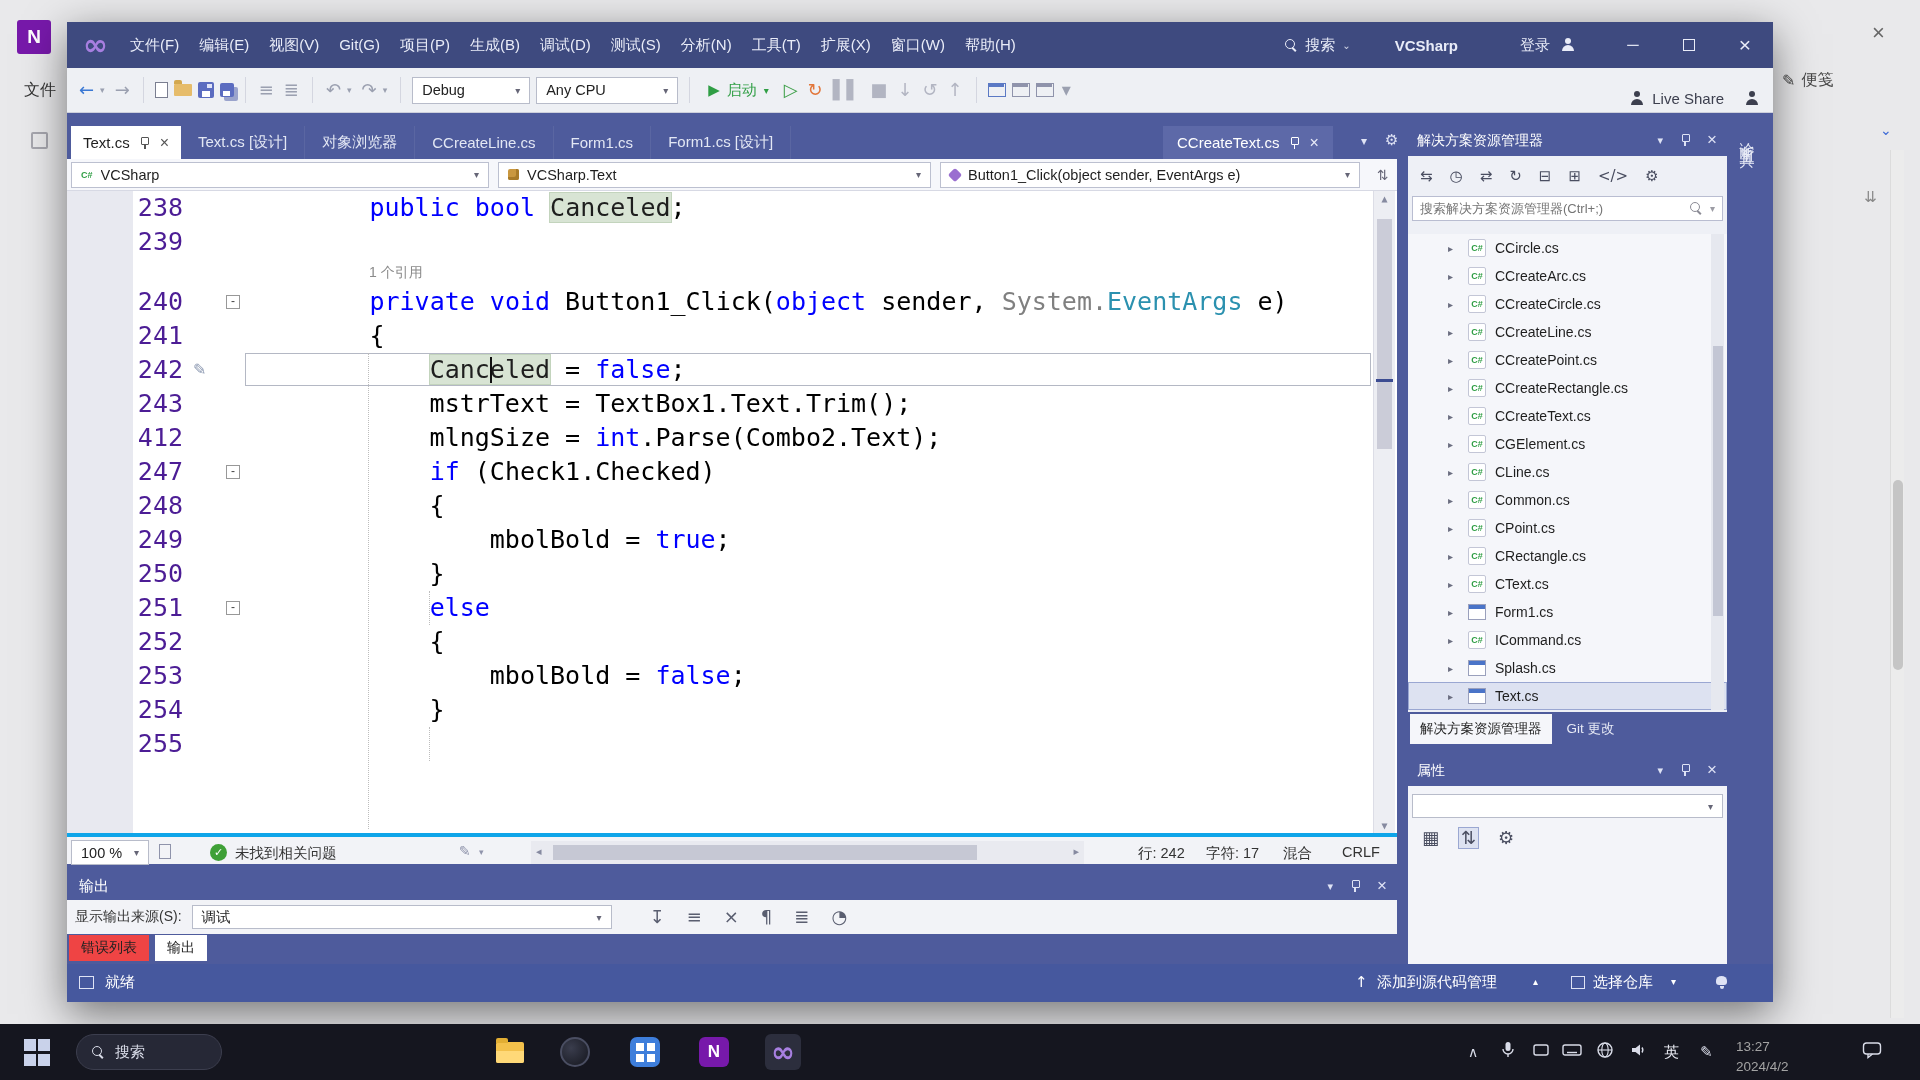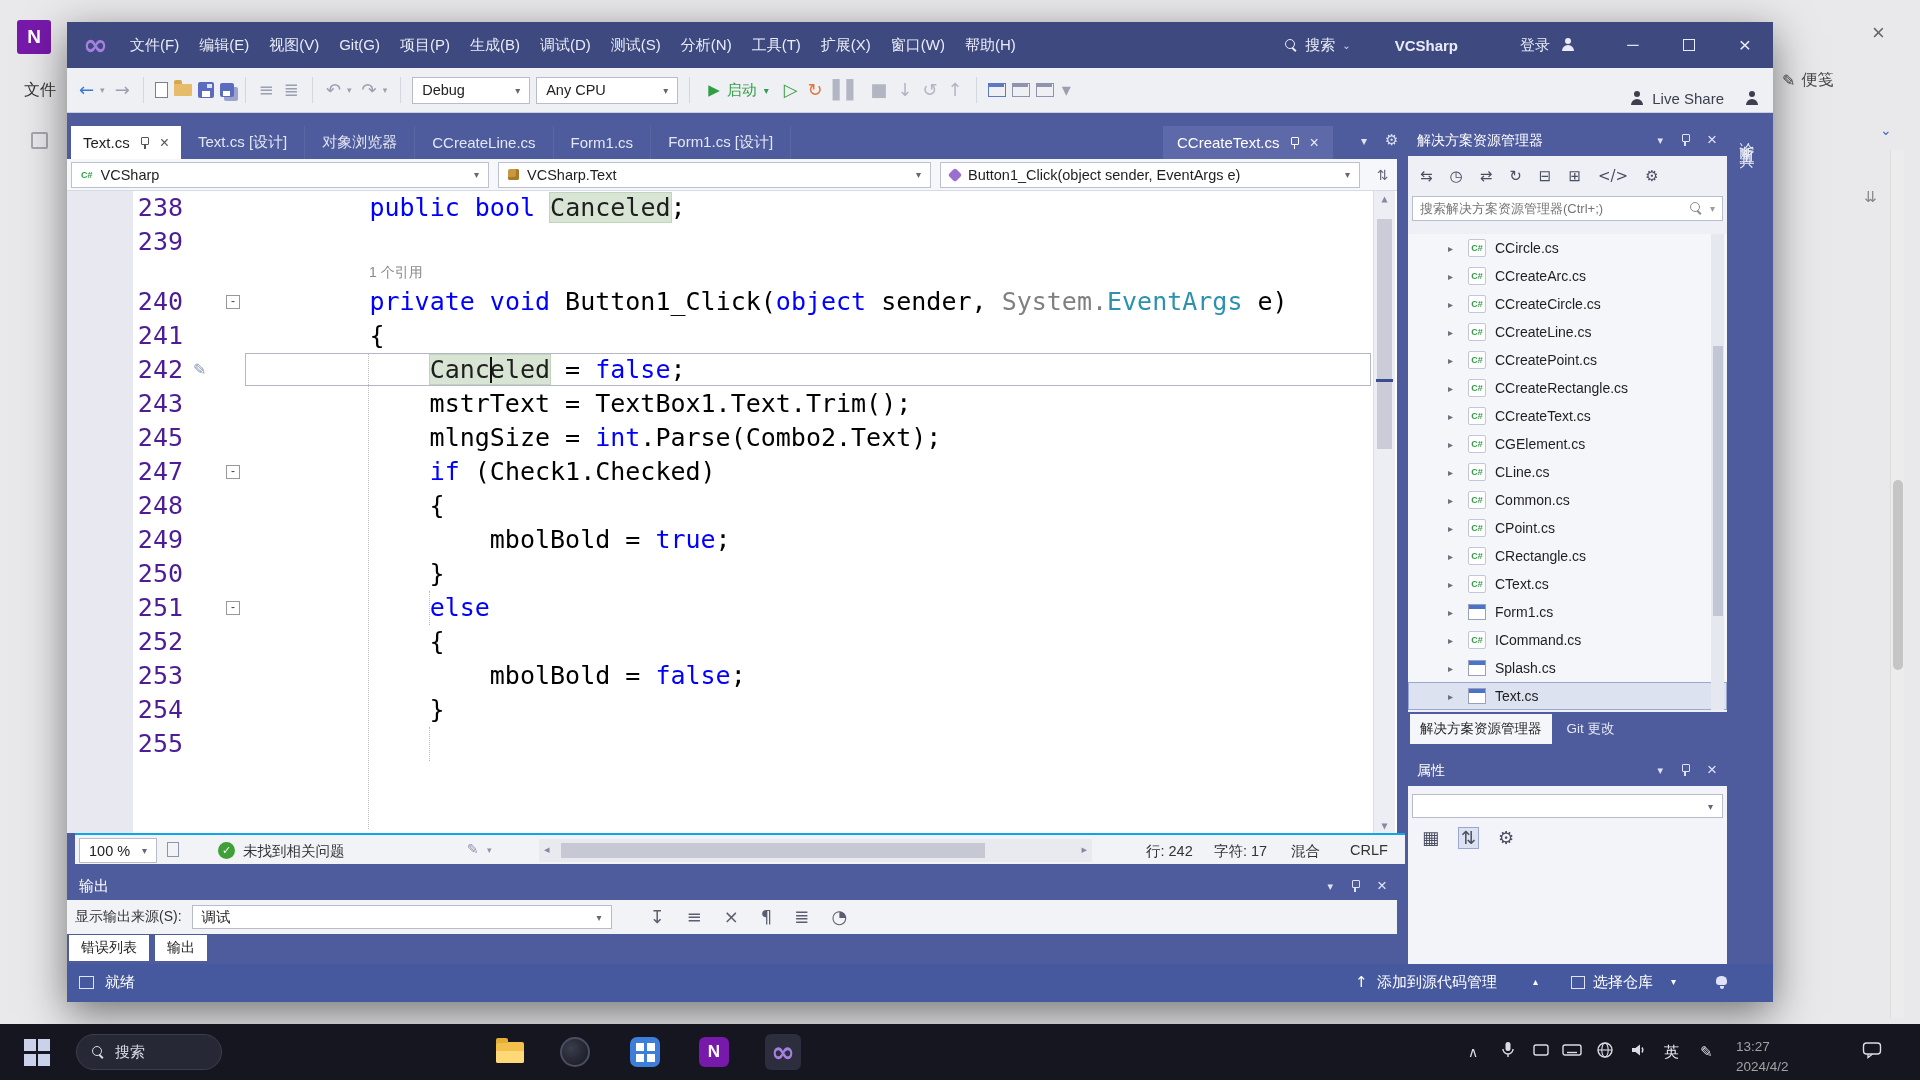--- a/index.html
+++ b/index.html
@@ -116,21 +116,21 @@
   .tk-h{background:#d8e4d4;box-shadow:0 0 0 1px #c3d4bd}
   .cur-box{position:absolute;left:178px;width:1126px;top:0;height:33px;border:1px solid #b4b8c4}
   .caret-line{position:absolute;left:423px;top:4px;width:2px;height:26px;background:#111;z-index:3}
   .iguide{position:absolute;width:0;border-left:1px dotted #bdbdbd}
   .ed-vscroll{position:absolute;right:2px;top:0;width:22px;height:100%;background:#edeef3;border-left:1px solid #dcdde6}
   .ed-vscroll .arr{position:absolute;left:0;width:100%;text-align:center;color:#868aa0;font-size:10px}
   .ed-vscroll .thumb{position:absolute;left:3px;top:28px;width:15px;height:230px;background:#cbccd8}
   .ed-vscroll .mark{position:absolute;left:2px;top:188px;width:17px;height:3px;background:#3c4c92}
 
   
-  #ed-status{position:absolute;left:8px;top:811px;width:1330px;height:31px;background:#f2f3f7;border-top:2px solid #0ea5e9;font-size:14.5px;color:#333}
+  #ed-status{position:absolute;left:0;top:811px;width:1330px;height:31px;background:#f2f3f7;border-top:4px solid #0ea5e9;font-size:14.5px;color:#333}
   #ed-status .zoom{position:absolute;left:4px;top:3px;width:78px;height:25px}
   .mini-doc{position:absolute;left:92px;top:7px;width:12px;height:15px;border:1.5px solid #8f93ab}
   .health-dot{position:absolute;left:143px;top:7px;width:17px;height:17px;border-radius:50%;background:#3fa037;color:#fff;
     font-size:11px;display:flex;align-items:center;justify-content:center}
   .health-text{position:absolute;left:168px;top:7px}
   .track-pen{position:absolute;left:392px;top:6px;color:#8f93ab;font-size:14px;font-family:"DejaVu Sans",sans-serif}
   .track-caret{position:absolute;left:412px;top:10px;color:#8f93ab;font-size:9px}
   .hscroll{position:absolute;left:464px;top:4px;width:553px;height:23px;background:#e9eaf0}
   .hscroll .arr{position:absolute;top:4px;color:#868aa0;font-size:11px}
   .hscroll .thumb{position:absolute;left:22px;top:4px;width:424px;height:15px;background:#c6c8d4}
@@ -140,21 +140,21 @@
   
   #vs-output{position:absolute;left:0;top:850px;width:1330px;height:92px;background:#4e5b9c}
   .out-title{position:relative;height:28px;display:flex;align-items:center;color:#fff;font-size:15px;padding-left:12px}
   .head-icons{position:absolute;right:10px;top:0;height:28px;display:flex;align-items:center;gap:16px;color:#dfe3f5}
   .head-icons .hc{font-size:11px}
   .head-icons .hx{font-size:17px}
   .out-src{position:absolute;left:0;top:28px;width:100%;height:34px;background:#f2f3f7;display:flex;align-items:center;padding-left:8px;gap:10px;font-size:14px;color:#333}
   .out-combo{width:420px;height:24px}
   #out-icons{display:flex;gap:18px;margin-left:26px;color:#5a5e70;font-size:16px}
   #out-tabs{position:absolute;left:2px;top:63px;height:29px;display:flex;gap:6px;align-items:flex-start}
-  .out-tab{height:26px;display:flex;align-items:center;padding:0 12px;font-size:14px;background:#ffffff;color:#222}
+  .out-tab{height:26px;display:flex;align-items:center;padding:0 12px;font-size:14px;background:#ef4444;color:#222}
   .out-tab.active{background:#fff}
 
   
   #vs-status{position:absolute;left:0;top:942px;width:100%;height:38px;background:#46589e;color:#fff;font-size:15px}
   .rdy-icon{position:absolute;left:12px;top:12px;width:15px;height:13px;border:1.5px solid #dfe3f5}
   .rdy-text{position:absolute;left:38px;top:9px}
   .scc-up{position:absolute;left:1288px;top:9px;font-family:"DejaVu Sans",sans-serif}
   .scc-text{position:absolute;left:1310px;top:9px}
   .scc-caret{position:absolute;left:1466px;top:12px;font-size:10px}
   .repo-icon{position:absolute;left:1504px;top:12px;width:14px;height:13px;border:1.5px solid #dfe3f5}
@@ -376,21 +376,21 @@
     <div id="vs-editor">
       <div class="ed-margin"></div>
       <div id="code-rows">
           <div class="crow"><span class="ln">238</span><span class="codepre"><span class="tk-p">        </span><span class="tk-k">public</span><span class="tk-p"> </span><span class="tk-k">bool</span><span class="tk-p"> </span><span class="tk-h">Canceled</span><span class="tk-p">;</span></span></div>
           <div class="crow"><span class="ln">239</span><span class="codepre"></span></div>
           <div class="crow lens"><span class="lens-text">1 个引用</span></div>
           <div class="crow"><span class="ln">240</span><span class="fold">-</span><span class="codepre"><span class="tk-p">        </span><span class="tk-k">private</span><span class="tk-p"> </span><span class="tk-k">void</span><span class="tk-p"> Button1_Click(</span><span class="tk-k">object</span><span class="tk-p"> sender, </span><span class="tk-g">System.</span><span class="tk-t">EventArgs</span><span class="tk-p"> e)</span></span></div>
           <div class="crow"><span class="ln">241</span><span class="codepre"><span class="tk-p">        {</span></span></div>
           <div class="crow"><span class="ln">242</span><span class="margin-pen">✎</span><span class="cur-box"></span><span class="codepre"><span class="tk-p">            </span><span class="tk-h">Canceled</span><span class="tk-p"> = </span><span class="tk-k">false</span><span class="tk-p">;</span></span><span class="caret-line"></span></div>
           <div class="crow"><span class="ln">243</span><span class="codepre"><span class="tk-p">            mstrText = TextBox1.Text.Trim();</span></span></div>
-          <div class="crow"><span class="ln">245</span><span class="codepre"><span class="tk-p">            mlngSize = </span><span class="tk-k">int</span><span class="tk-p">.Parse(Combo2.Text);</span></span></div>
+          <div class="crow"><span class="ln">412</span><span class="codepre"><span class="tk-p">            mlngSize = </span><span class="tk-k">int</span><span class="tk-p">.Parse(Combo2.Text);</span></span></div>
           <div class="crow"><span class="ln">247</span><span class="fold">-</span><span class="codepre"><span class="tk-p">            </span><span class="tk-k">if</span><span class="tk-p"> (Check1.Checked)</span></span></div>
           <div class="crow"><span class="ln">248</span><span class="codepre"><span class="tk-p">            {</span></span></div>
           <div class="crow"><span class="ln">249</span><span class="codepre"><span class="tk-p">                mbolBold = </span><span class="tk-k">true</span><span class="tk-p">;</span></span></div>
           <div class="crow"><span class="ln">250</span><span class="codepre"><span class="tk-p">            }</span></span></div>
           <div class="crow"><span class="ln">251</span><span class="fold">-</span><span class="codepre"><span class="tk-p">            </span><span class="tk-k">else</span></span></div>
           <div class="crow"><span class="ln">252</span><span class="codepre"><span class="tk-p">            {</span></span></div>
           <div class="crow"><span class="ln">253</span><span class="codepre"><span class="tk-p">                mbolBold = </span><span class="tk-k">false</span><span class="tk-p">;</span></span></div>
           <div class="crow"><span class="ln">254</span><span class="codepre"><span class="tk-p">            }</span></span></div>
           <div class="crow"><span class="ln">255</span><span class="codepre"></span></div>
         </div>

